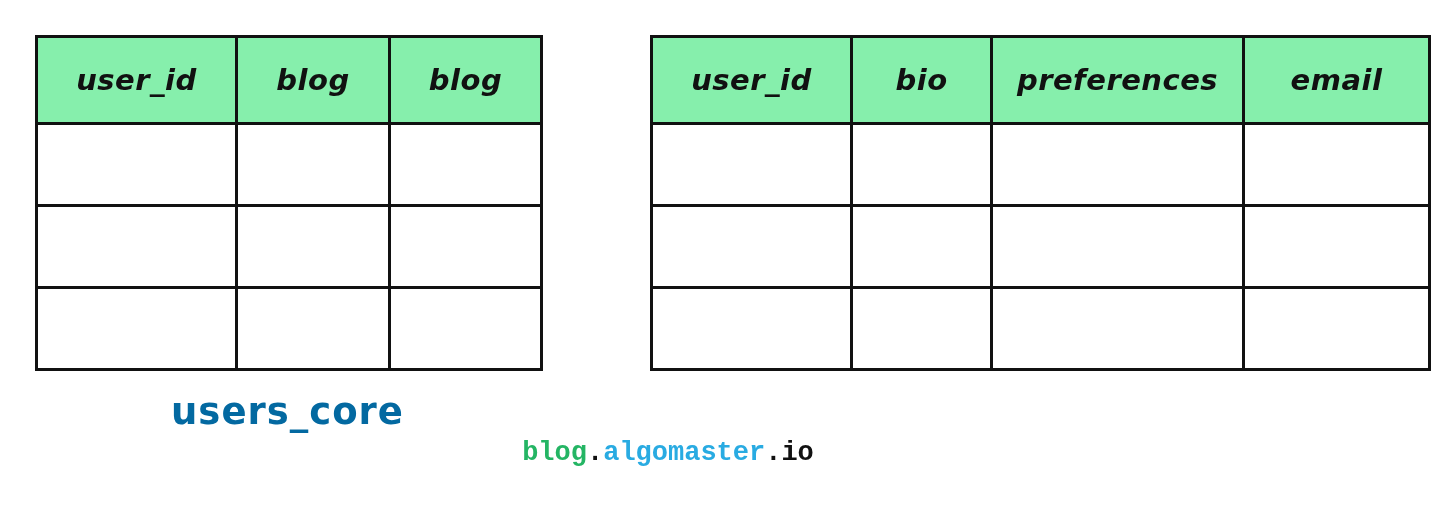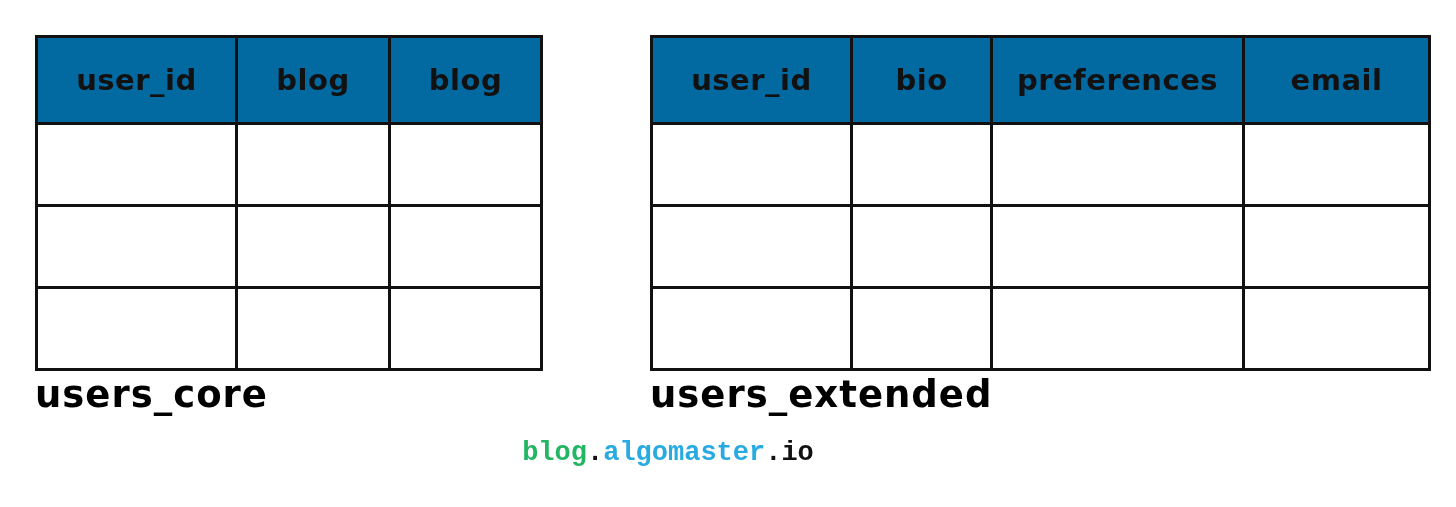--- a/index.html
+++ b/index.html
@@ -21,48 +21,49 @@
     table-layout: fixed;
     background: #ffffff;
   }
   table.schema td, table.schema th {
     border: 3.5px solid #111111;
     padding: 0;
     text-align: center;
     vertical-align: middle;
   }
   table.schema th {
-    background: #0369a1;
+    background: #86efac;
     color: #111111;
     font-size: 29px;
     font-weight: 600;
     height: 84px;
     letter-spacing: 0.5px;
+    font-style: italic;
   }
   table.schema td {
     height: 79px;
     background: #ffffff;
   }
   #table-users-core {
     left: 35px;
     top: 35px;
     width: 505px;
   }
   #table-users-extended {
     left: 650px;
     top: 35px;
     width: 778px;
   }
   .table-label {
     position: absolute;
-    top: 373px;
+    top: 390px;
     font-size: 37px;
     font-weight: 600;
-    color: #000000;
-    text-align: left;
+    color: #0369a1;
+    text-align: center;
     letter-spacing: 1px;
   }
   #label-users-core {
     left: 35px;
     width: 505px;
   }
   #label-users-extended {
     left: 650px;
     width: 778px;
   }
@@ -150,19 +151,18 @@
         <td></td>
         <td></td>
         <td></td>
         <td></td>
       </tr>
     </tbody>
   </table>
 
   <div class="table-label" id="label-users-core">users_core</div>
 
-  <div class="table-label" id="label-users-extended">users_extended</div>
 
   <div class="watermark">
     <span class="wm-green">blog</span><span class="wm-black">.</span><span class="wm-blue">algomaster</span><span class="wm-black">.</span><span class="wm-black">io</span>
   </div>
 
 </div>
 
 </body></html>

